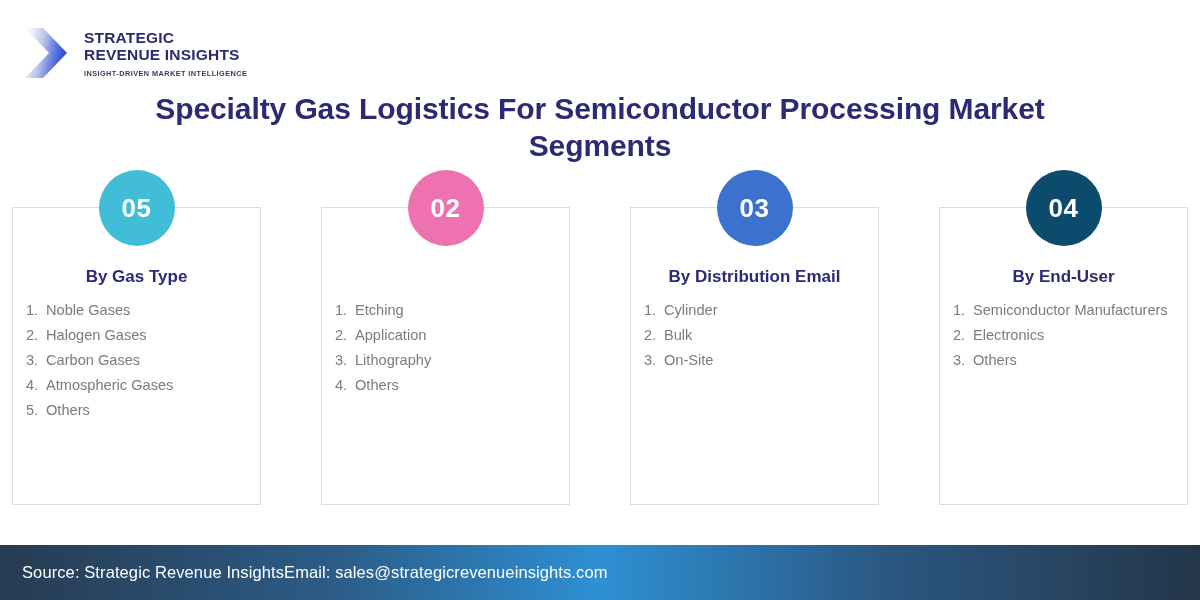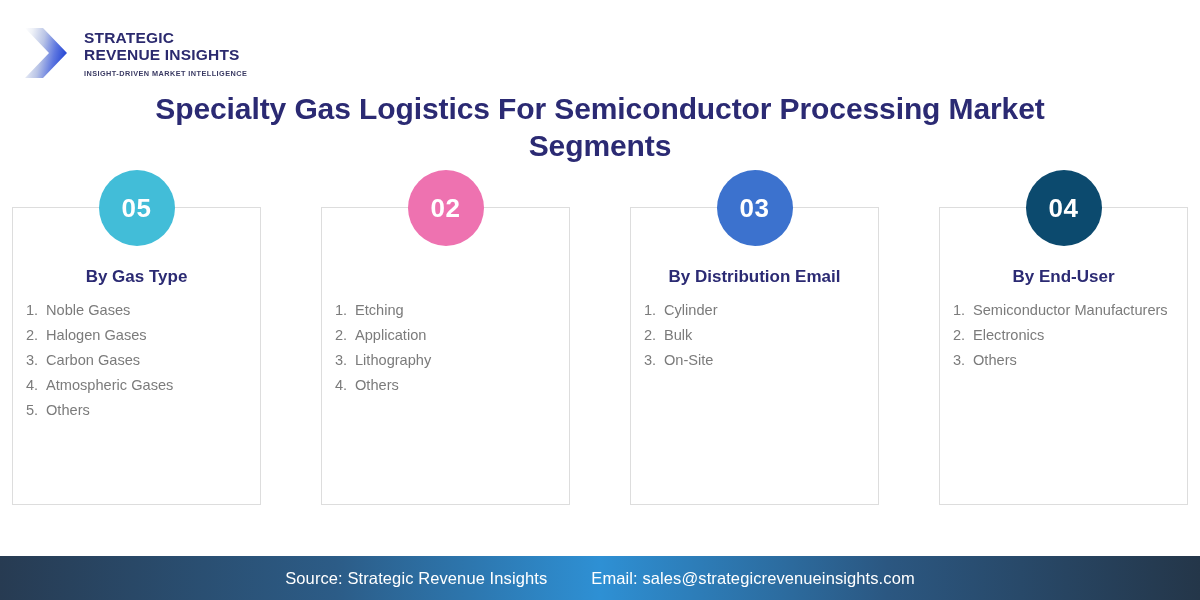--- a/index.html
+++ b/index.html
@@ -143,32 +143,31 @@
     left: 0;
     top: 0;
   }
 
   
   #footer-bar {
     position: absolute;
     left: 0;
     bottom: 0;
     width: 1200px;
-    height: 44px;
+    height: 55px;
     background: linear-gradient(to right,
         #273b52 0%,
         #2c5c87 28%,
         #2e90d4 50%,
         #2b5781 74%,
         #243649 100%);
     display: flex;
     align-items: center;
-    justify-content: center;
+    justify-content: flex-start;
     padding: 0 22px;
-    gap: 44px;
   }
   .footer-text {
     color: #ffffff;
     font-size: 16.5px;
     letter-spacing: 0.1px;
     white-space: nowrap;
   }
 </style>
 </head>
 <body>

